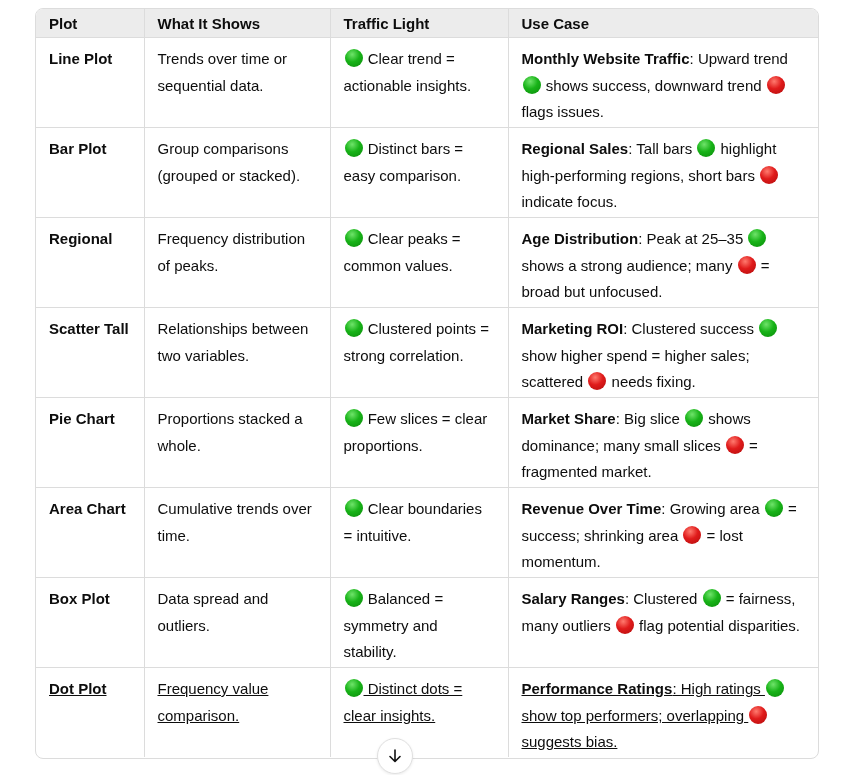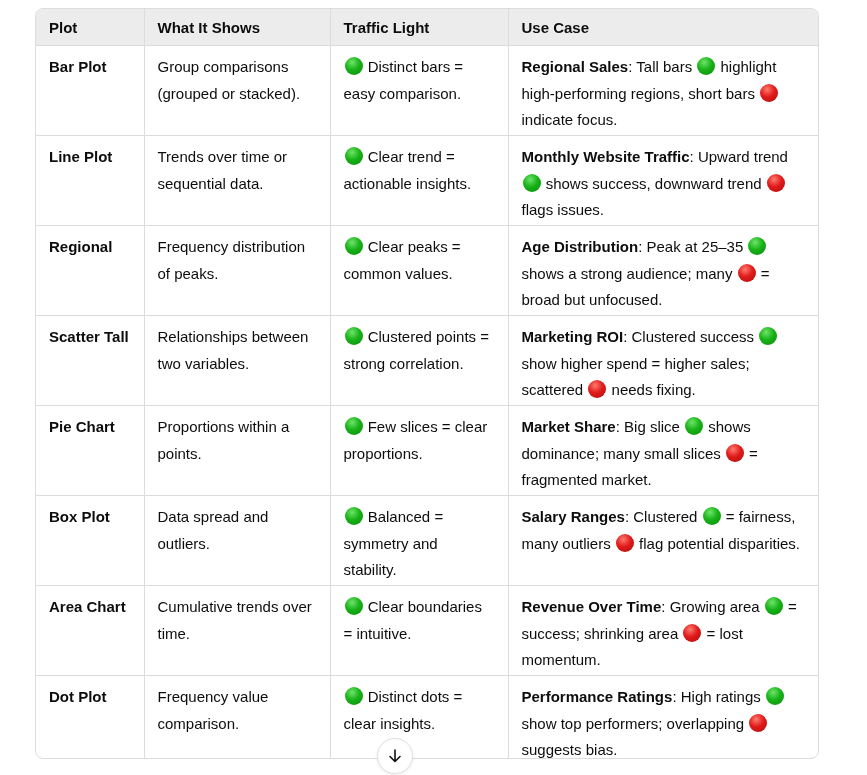--- a/index.html
+++ b/index.html
@@ -2,26 +2,26 @@
 <html><head>
 <meta charset="utf-8">
 <style>
   html, body { margin:0; padding:0; background:#ffffff; }
   body { width:867px; height:775px; position:relative; overflow:hidden;
          font-family:"Liberation Sans", sans-serif; color:#0d0d0d; }
   .wrap { position:absolute; left:35px; top:8px; width:782px; height:749px;
           border:1px solid #dcdcdc; border-radius:8px; overflow:hidden; }
   table { border-collapse:collapse; width:100%; table-layout:fixed; font-size:15px; }
   col.c1 { width:108px; } col.c2 { width:186px; } col.c3 { width:178px; } col.c4 { width:310px; }
-  th { background:#ececec; text-align:left; font-weight:bold; height:36px; padding:0 13px;
+  th { background:#ececec; text-align:left; font-weight:bold; height:28px; padding:0 13px;
        border-right:1px solid #dcdcdc; border-bottom:1px solid #dcdcdc; font-size:15px; }
   td { vertical-align:top; padding:8px 13px 0 13px; height:81px; line-height:26.5px;
        border-right:1px solid #dcdcdc; border-bottom:1px solid #dcdcdc; }
   th:last-child, td:last-child { border-right:none; }
-  tr:last-child td { border-bottom:none; }
+  tr:last-child td { border-bottom:none;text-decoration:underline; }
   td.plot { font-weight:bold; }
   .dot { display:inline-block; width:18px; height:18px; border-radius:50%; vertical-align:-3px; margin:0 1px; }
   .dot.green { background:radial-gradient(circle at 40% 30%, #6fe36a 0%, #18b318 45%, #0a8a0a 100%); }
   .dot.red { background:radial-gradient(circle at 40% 30%, #ff7a6e 0%, #e01b1b 45%, #b00c0c 100%); }
   .scroll-btn { position:absolute; left:377px; top:738px; width:34px; height:34px; border-radius:50%;
                 background:#fff; border:1px solid #e0e0e0; box-shadow:0 1px 3px rgba(0,0,0,0.08);
                 display:flex; align-items:center; justify-content:center; }
 </style>
 </head>
 <body>
@@ -37,60 +37,60 @@
     <thead>
       <tr>
         <th>Plot</th>
         <th>What It Shows</th>
         <th>Traffic Light</th>
         <th>Use Case</th>
       </tr>
     </thead>
     <tbody id="tbody">
         <tr>
+          <td class="plot">Line Plot</td>
+          <td>Trends over time or sequential data.</td>
+          <td><span class="dot green"></span><span> Clear trend = actionable insights.</span></td>
+          <td><b>Monthly Website Traffic</b><span>: Upward trend </span><span class="dot green"></span><span> shows success, downward trend </span><span class="dot red"></span><span> flags issues.</span></td>
+        </tr>
+        <tr>
           <td class="plot">Bar Plot</td>
           <td>Group comparisons (grouped or stacked).</td>
           <td><span class="dot green"></span><span> Distinct bars = easy comparison.</span></td>
           <td><b>Regional Sales</b><span>: Tall bars </span><span class="dot green"></span><span> highlight high-performing regions, short bars </span><span class="dot red"></span><span> indicate focus.</span></td>
-        </tr>
-        <tr>
-          <td class="plot">Line Plot</td>
-          <td>Trends over time or sequential data.</td>
-          <td><span class="dot green"></span><span> Clear trend = actionable insights.</span></td>
-          <td><b>Monthly Website Traffic</b><span>: Upward trend </span><span class="dot green"></span><span> shows success, downward trend </span><span class="dot red"></span><span> flags issues.</span></td>
         </tr>
         <tr>
           <td class="plot">Regional</td>
           <td>Frequency distribution of peaks.</td>
           <td><span class="dot green"></span><span> Clear peaks = common values.</span></td>
           <td><b>Age Distribution</b><span>: Peak at 25–35 </span><span class="dot green"></span><span> shows a strong audience; many </span><span class="dot red"></span><span> = broad but unfocused.</span></td>
         </tr>
         <tr>
           <td class="plot">Scatter Tall</td>
           <td>Relationships between two variables.</td>
           <td><span class="dot green"></span><span> Clustered points = strong correlation.</span></td>
           <td><b>Marketing ROI</b><span>: Clustered success </span><span class="dot green"></span><span> show higher spend = higher sales; scattered </span><span class="dot red"></span><span> needs fixing.</span></td>
         </tr>
         <tr>
           <td class="plot">Pie Chart</td>
-          <td>Proportions within a points.</td>
+          <td>Proportions stacked a whole.</td>
           <td><span class="dot green"></span><span> Few slices = clear proportions.</span></td>
           <td><b>Market Share</b><span>: Big slice </span><span class="dot green"></span><span> shows dominance; many small slices </span><span class="dot red"></span><span> = fragmented market.</span></td>
+        </tr>
+        <tr>
+          <td class="plot">Area Chart</td>
+          <td>Cumulative trends over time.</td>
+          <td><span class="dot green"></span><span> Clear boundaries = intuitive.</span></td>
+          <td><b>Revenue Over Time</b><span>: Growing area </span><span class="dot green"></span><span> = success; shrinking area </span><span class="dot red"></span><span> = lost momentum.</span></td>
         </tr>
         <tr>
           <td class="plot">Box Plot</td>
           <td>Data spread and outliers.</td>
           <td><span class="dot green"></span><span> Balanced = symmetry and stability.</span></td>
           <td><b>Salary Ranges</b><span>: Clustered </span><span class="dot green"></span><span> = fairness, many outliers </span><span class="dot red"></span><span> flag potential disparities.</span></td>
-        </tr>
-        <tr>
-          <td class="plot">Area Chart</td>
-          <td>Cumulative trends over time.</td>
-          <td><span class="dot green"></span><span> Clear boundaries = intuitive.</span></td>
-          <td><b>Revenue Over Time</b><span>: Growing area </span><span class="dot green"></span><span> = success; shrinking area </span><span class="dot red"></span><span> = lost momentum.</span></td>
         </tr>
         <tr>
           <td class="plot">Dot Plot</td>
           <td>Frequency value comparison.</td>
           <td><span class="dot green"></span><span> Distinct dots = clear insights.</span></td>
           <td><b>Performance Ratings</b><span>: High ratings </span><span class="dot green"></span><span> show top performers; overlapping </span><span class="dot red"></span><span> suggests bias.</span></td>
         </tr>
       </tbody>
   </table>
 </div>

